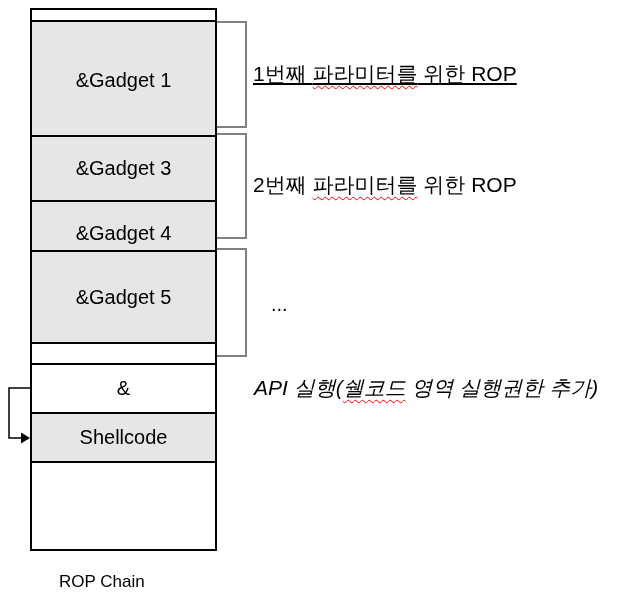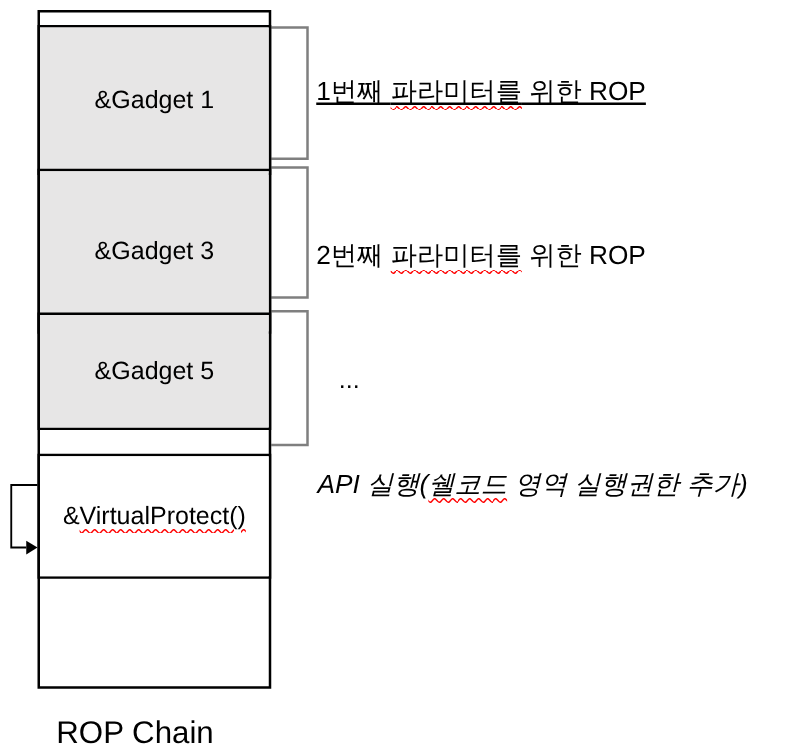--- a/index.html
+++ b/index.html
@@ -75,29 +75,29 @@
 
   
   .ann {
     position: absolute;
     font-size: 21px;
     line-height: 26px;
     white-space: nowrap;
     z-index: 2;
   }
   .ann-1 { left: 253px; top: 61px; text-decoration: underline; }
-  .ann-2 { left: 253px; top: 172px; margin-top: 20px; }
+  .ann-2 { left: 253px; top: 172px; }
   .ann-ellipsis { left: 271px; top: 291px; font-size: 20px; }
   .ann-3 { left: 254px; top: 375px; font-style: italic; }
 
   .stack-caption {
     position: absolute;
-    left: 45px;
+    left: 59px;
     top: 572px;
-    font-size: 25px;
+    font-size: 17px;
     white-space: nowrap;
     z-index: 2;
   }
 
   .arrow-svg {
     position: absolute;
     left: 0;
     top: 378px;
     z-index: 2;
   }
@@ -112,31 +112,32 @@
   <div class="bracket bracket-3"></div>
 
   <div class="stack">
 
     <div class="block block-1">
       <div class="cell">&amp;Gadget 1</div>
     </div>
 
     <div class="block block-2">
       <div class="cell">&amp;Gadget 3</div>
+      <div class="cell">&amp;Gadget 4</div>
     </div>
 
     <div class="block block-3">
       <div class="cell">&amp;Gadget 5</div>
     </div>
 
     <div class="block block-4">
       <div class="cell white">
         <span>&amp;</span>
-          <span class="wavy">VirtualProtect()</span>
       </div>
+      <div class="cell">Shellcode</div>
     </div>
 
   </div>
 
   <svg class="arrow-svg" width="36" height="68" viewBox="0 0 36 68">
     <path d="M 30 10 H 9 V 60 H 21" fill="none" stroke="#000000" stroke-width="1.5"></path>
     <polygon points="21,54.5 21,65.5 30,60" fill="#000000"></polygon>
   </svg>
 
   <div class="ann ann-1">

